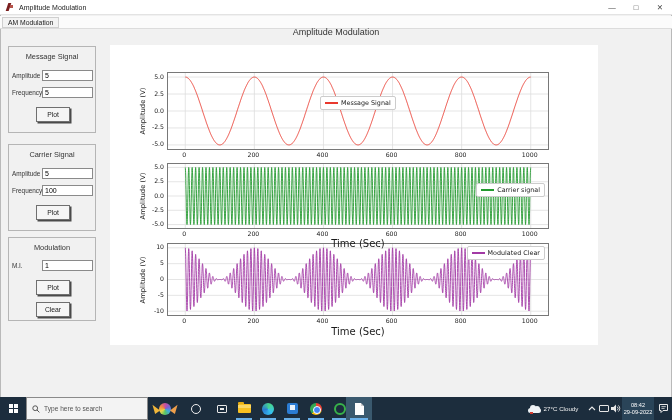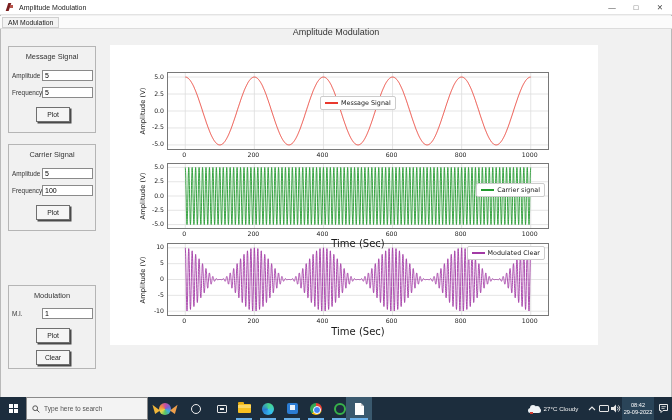--- a/index.html
+++ b/index.html
@@ -20,21 +20,21 @@
   .menubar { position:absolute; left:0; top:16px; width:672px; height:13px; background:#fbfbfb; border-bottom:1px solid #dcdcdc; display:flex; align-items:center; }
   .menu-item { font-size:6.8px; color:#222; padding:1px 5px; margin-left:2px; background:#f3f3f3; border:1px solid #cfcfcf; }
 
   
   .page-title { position:absolute; left:0; top:27px; width:672px; text-align:center; font-size:9px; color:#333; }
 
   
   .frame { position:absolute; left:8px; width:88px; border:1px solid #b5b5b5; background:#f1f1f1; }
   #frame-message { top:46px; height:87px; }
   #frame-carrier { top:144px; height:87px; }
-  #frame-modulation { top:237px; height:84px;margin-top:48px; }
+  #frame-modulation { top:237px; height:84px; }
   .group-title { position:absolute; top:5px; width:100%; text-align:center; font-size:7.4px; color:#333; }
   .field-row { position:absolute; left:0; width:100%; height:12px; }
   .field-label { position:absolute; left:3px; top:2px; font-size:6.4px; color:#333; }
   .field-input { position:absolute; left:33px; top:0; width:51px; height:11px; border:1px solid #8a8a8a; background:#fff; font-size:7px; font-family:"Liberation Sans",sans-serif; padding:0 0 0 2px; }
   .btn { position:absolute; left:27px; width:34px; height:15px; background:#f5f5f5; border:1px solid #6f6f6f; box-shadow:1.5px 1.5px 0 0 #4a4a4a; font-size:6.8px; color:#222; font-family:"Liberation Sans",sans-serif; line-height:12px; }
 
   
   .plot-canvas { position:absolute; left:110px; top:45px; width:488px; height:300px; background:#ffffff; font-family:"DejaVu Sans",sans-serif; }
   .axes { position:absolute; left:57px; width:382px; border:1px solid #787878; background:#fff; }
   #ax-message   { top:27px;  height:78px; }

